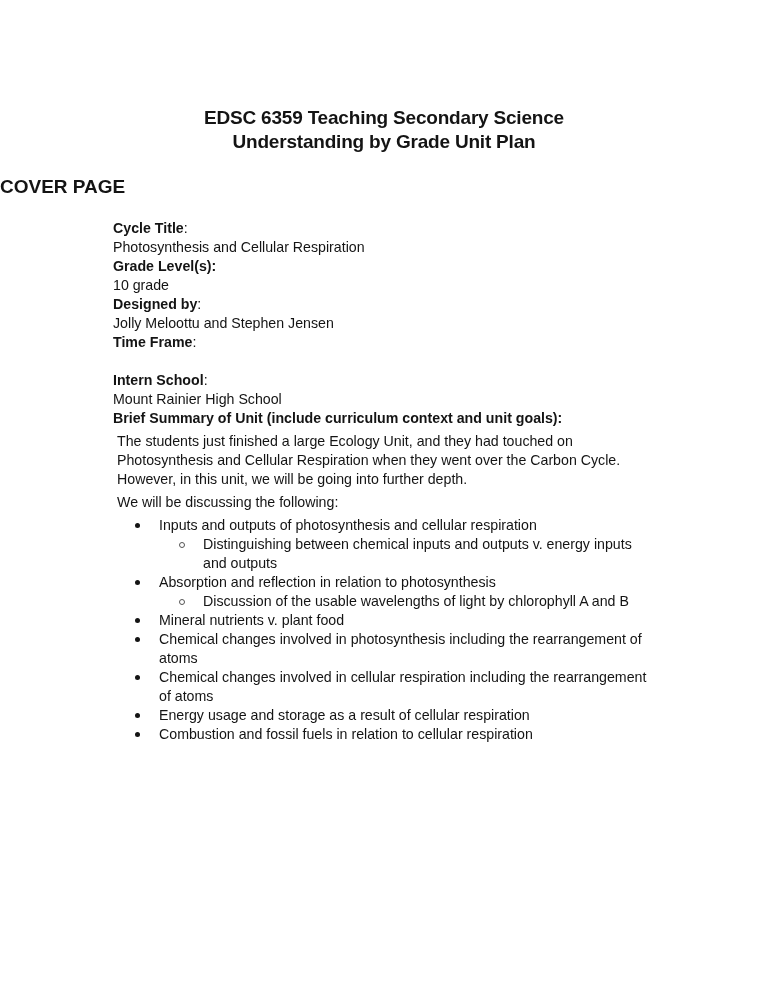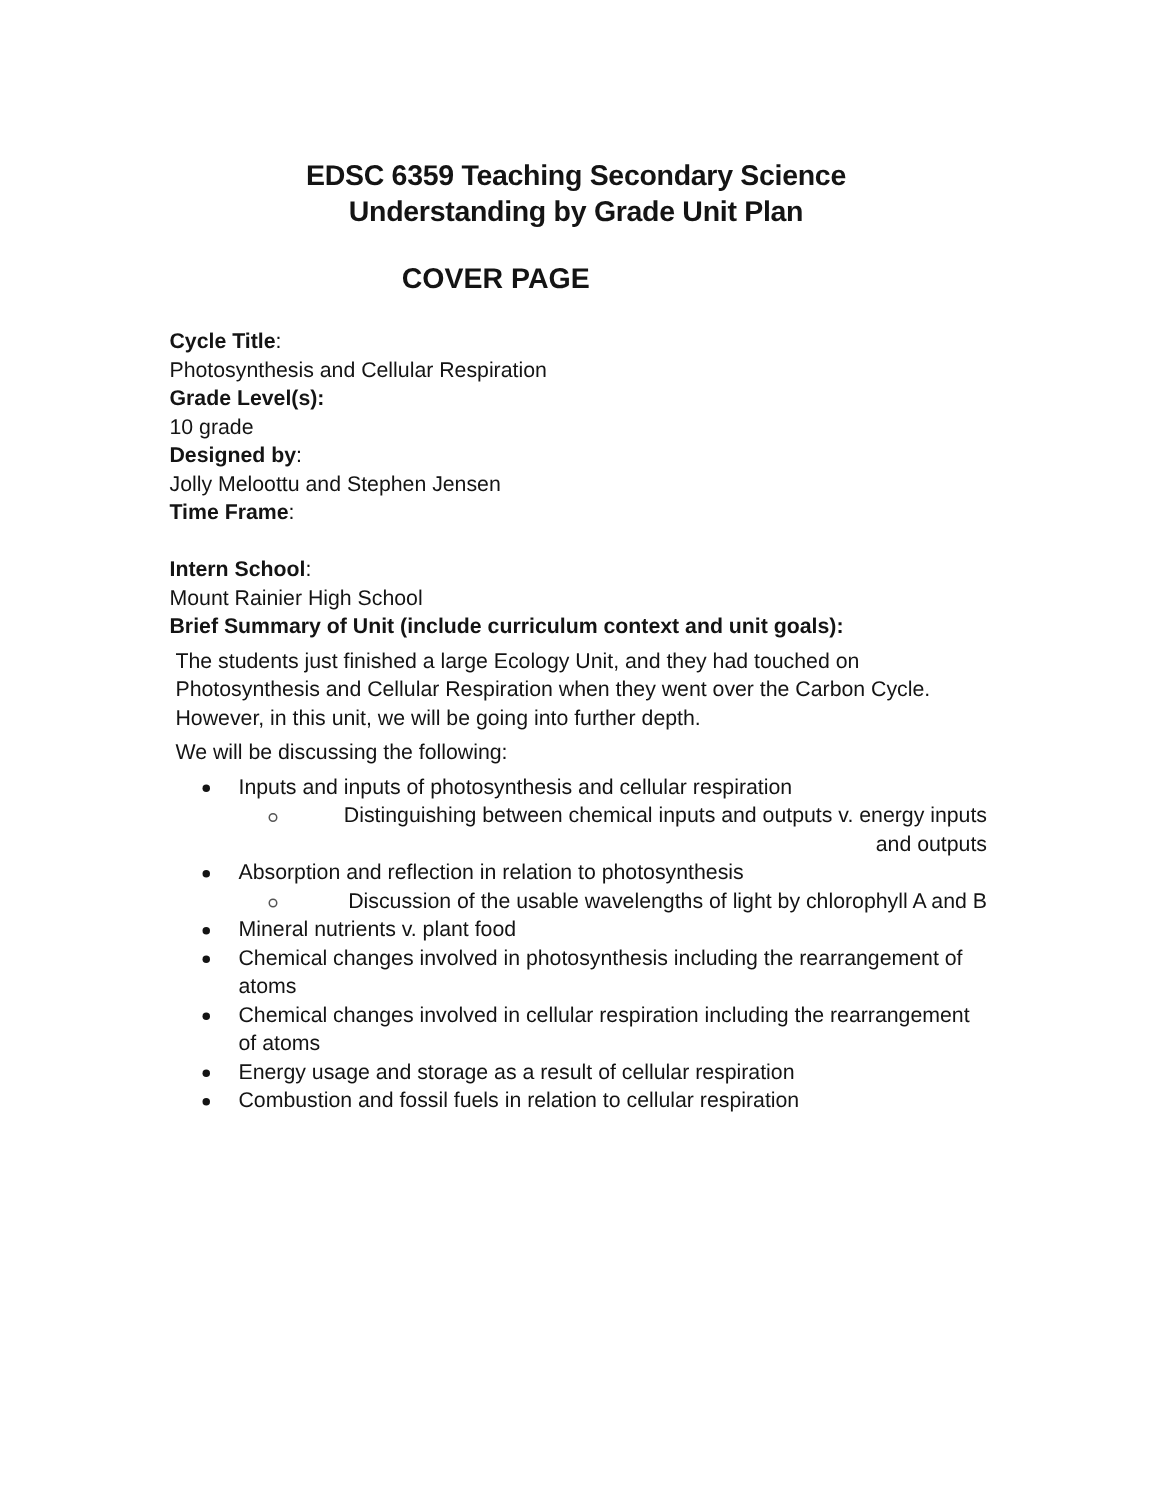--- a/index.html
+++ b/index.html
@@ -31,21 +31,20 @@
       font-weight: bold;
       font-size: 19px;
       line-height: 24px;
       letter-spacing: -0.2px;
     }
     .cover-heading {
       position: absolute;
       left: 0;
       top: 158px;
       width: 661px;
-      text-align: center;
       font-weight: bold;
       font-size: 19px;
       line-height: 24px;
     }
     .content {
       position: absolute;
       left: 113px;
       top: 202px;
       width: 545px;
       font-size: 14.2px;
@@ -87,21 +86,20 @@
       background: #141414;
     }
     ul.sub {
       list-style: none;
       margin: 0;
       padding: 0;
     }
     ul.sub > li {
       position: relative;
       padding-left: 44px;
-      text-align: right;
     }
     ul.sub > li > .sub-dot {
       position: absolute;
       left: 20px;
       top: 7px;
       width: 4px;
       height: 4px;
       border-radius: 50%;
       border: 1px solid #555;
       background: transparent;
@@ -136,21 +134,21 @@
     <span class="field-label"><b>Intern School</b><span>:</span></span>
     <span class="field-value">Mount Rainier High School</span>
 
     <span class="field-label"><b>Brief Summary of Unit (include curriculum context and unit goals):</b></span>
     <p class="para">The students just finished a large Ecology Unit, and they had touched on Photosynthesis and Cellular Respiration when they went over the Carbon Cycle.  However, in this unit, we will be going into further depth.</p>
     <p class="para">We will be discussing the following:</p>
 
     <ul class="bullets">
       <li>
         <span class="bullet-dot"></span>
-        <span>Inputs and inputs of photosynthesis and cellular respiration</span>
+        <span>Inputs and outputs of photosynthesis and cellular respiration</span>
         <ul class="sub">
           <li>
             <span class="sub-dot"></span>
             <span>Distinguishing between chemical inputs and outputs v. energy inputs and outputs</span>
           </li>
         </ul>
       </li>
       <li>
         <span class="bullet-dot"></span>
         <span>Absorption and reflection in relation to photosynthesis</span>

